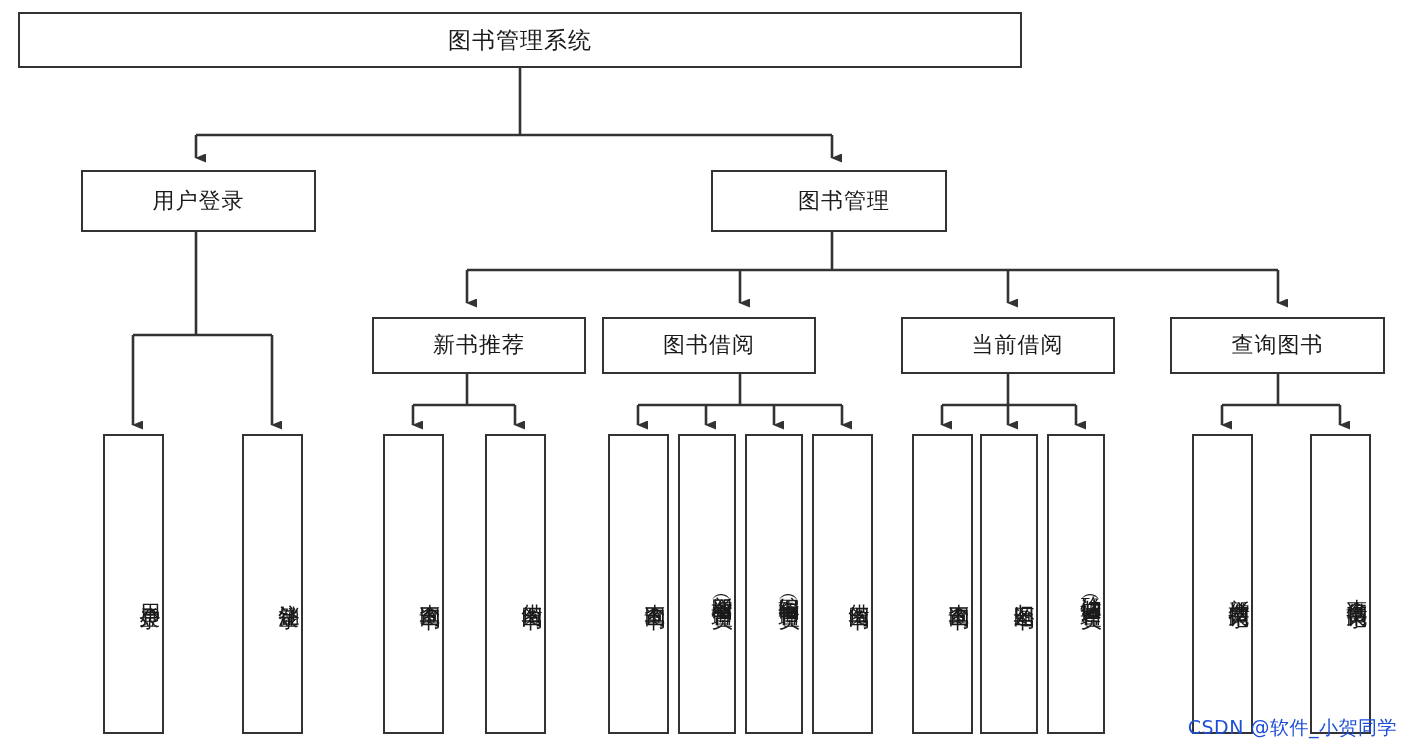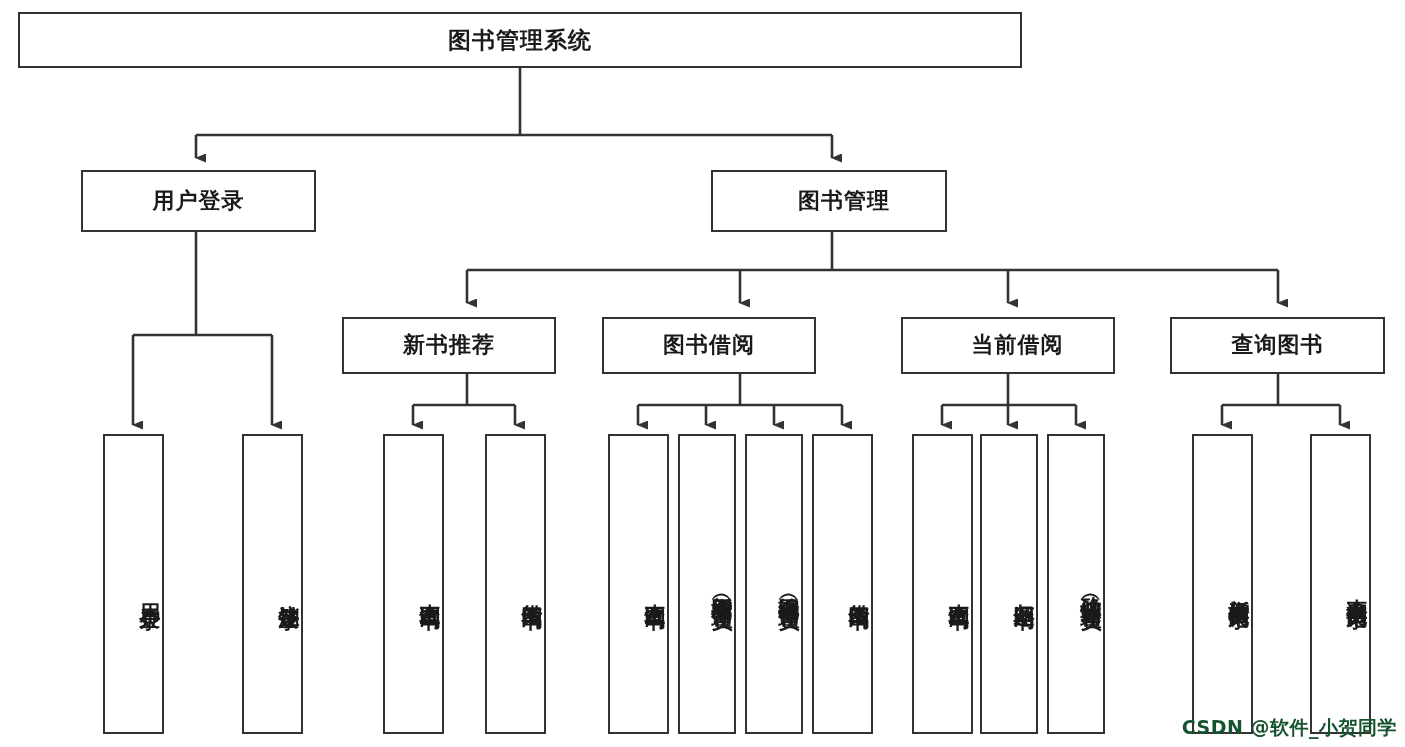--- a/index.html
+++ b/index.html
@@ -10,21 +10,20 @@
   }
   body {
     font-family: "DejaVu Sans", "Liberation Sans", sans-serif;
   }
   #diagram-root {
     position: relative;
     width: 1405px;
     height: 747px;
     background: #ffffff;
     overflow: hidden;
-    font-weight: bold;
   }
   #edge-layer {
     position: absolute;
     left: 0;
     top: 0;
     width: 1405px;
     height: 747px;
     pointer-events: none;
   }
   .node {
@@ -56,21 +55,21 @@
     padding-top: 8px;
   }
   .node-root {
     font-size: 23px;
   }
   #watermark {
     position: absolute;
     right: 8px;
     bottom: 6px;
     font-size: 19px;
-    color: #14532d;
+    color: #1d4ed8;
     letter-spacing: 0.5px;
     white-space: nowrap;
   }
 </style>
 </head>
 <body>
 
 <div id="diagram-root">
 
   <svg id="edge-layer" viewBox="0 0 1405 747" width="1405" height="747" xmlns="http://www.w3.org/2000/svg">
@@ -121,21 +120,21 @@
       <path d="M1222,405 L1222,425" marker-end="url(#arrowhead)"></path>
       <path d="M1340,405 L1340,425" marker-end="url(#arrowhead)"></path>
     </g>
   </svg>
 
   <div class="node node-h node-root" style="left:18px; top:12px; width:1004px; height:56px;">图书管理系统</div>
 
   <div class="node node-h" style="left:81px; top:170px; width:235px; height:62px;">用户登录</div>
   <div class="node node-h" style="left:711px; top:170px; width:236px; height:62px;padding-left:30px;">图书管理</div>
 
-  <div class="node node-h" style="left:342px; top:317px; width:214px; height:57px;">新书推荐</div>
+  <div class="node node-h" style="left:372px; top:317px; width:214px; height:57px;">新书推荐</div>
   <div class="node node-h" style="left:602px; top:317px; width:214px; height:57px;">图书借阅</div>
   <div class="node node-h" style="left:901px; top:317px; width:214px; height:57px;padding-left:19px;">当前借阅</div>
   <div class="node node-h" style="left:1170px; top:317px; width:215px; height:57px;">查询图书</div>
 
   <div class="node node-v" style="left:103px; top:434px; width:61px; height:300px;">用户登录</div>
   <div class="node node-v" style="left:242px; top:434px; width:61px; height:300px;">注销登录</div>
 
   <div class="node node-v" style="left:383px; top:434px; width:61px; height:300px;">查询图书</div>
   <div class="node node-v" style="left:485px; top:434px; width:61px; height:300px;">借阅图书</div>
 

